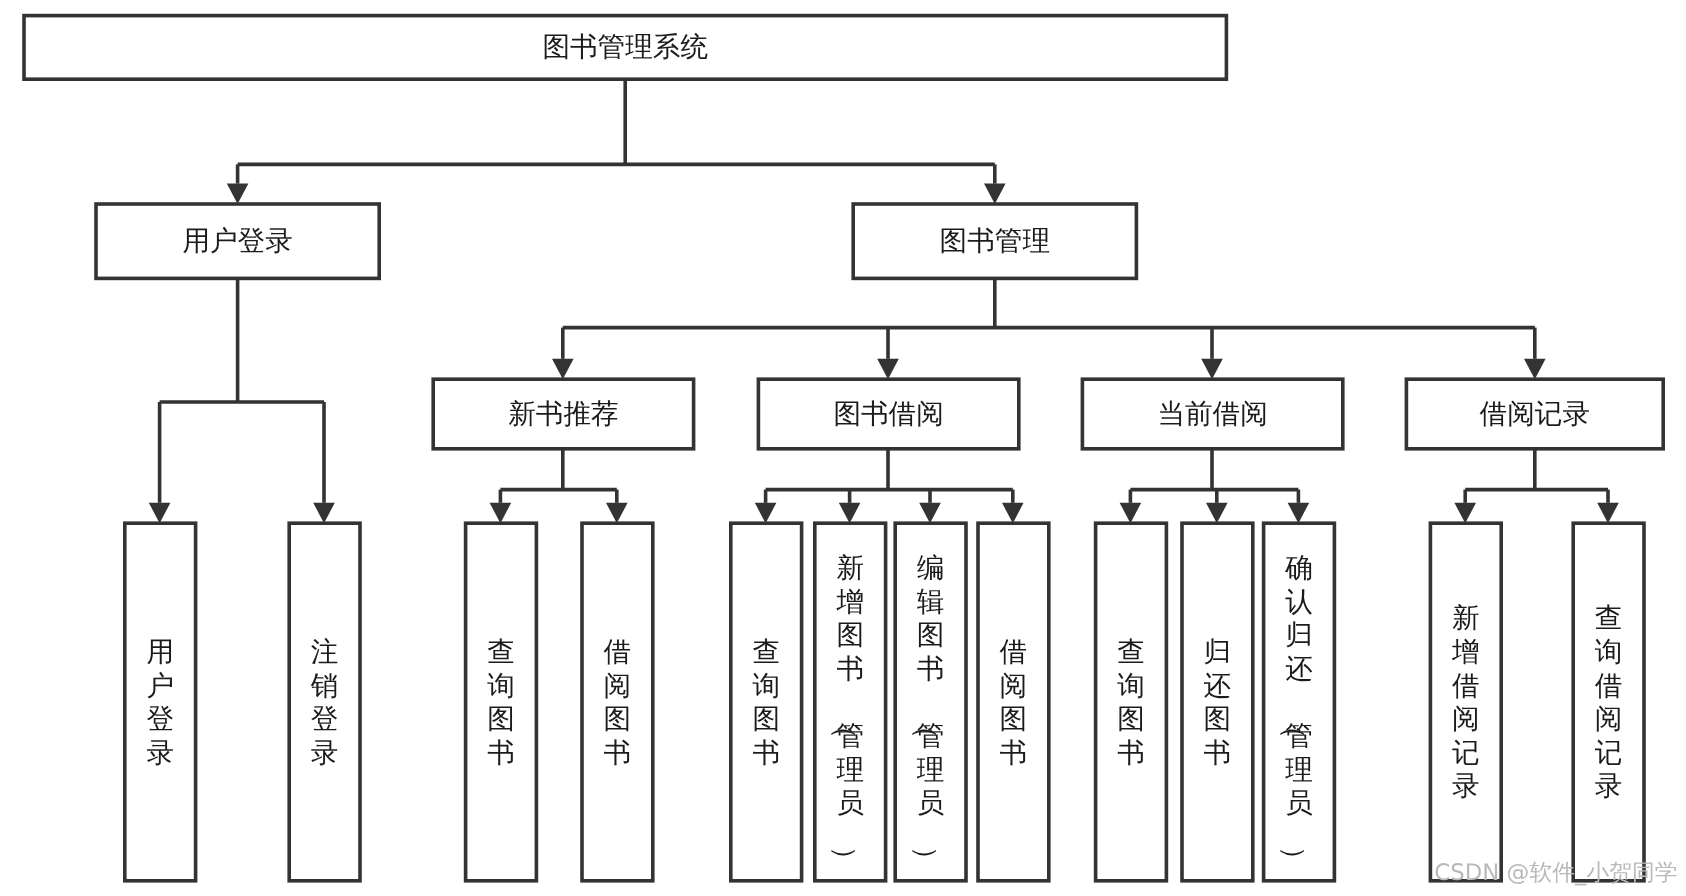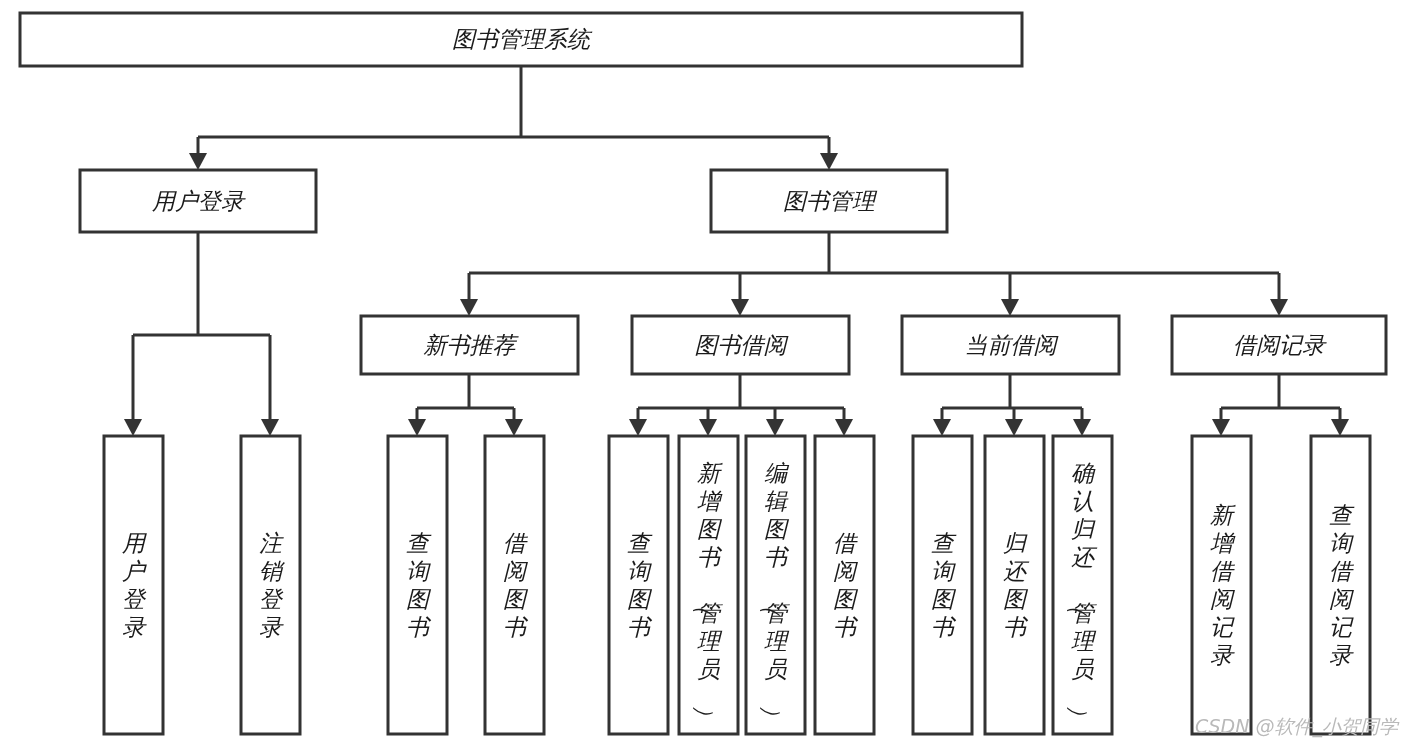--- a/index.html
+++ b/index.html
@@ -10,21 +10,20 @@
   }
   body {
     font-family: "DejaVu Sans", "Liberation Sans", sans-serif;
   }
   #diagram-root {
     position: relative;
     width: 1405px;
     height: 747px;
     background: #ffffff;
     overflow: hidden;
-    font-style: italic;
   }
   svg.diagram-canvas {
     position: absolute;
     top: 0;
     left: 0;
     width: 1405px;
     height: 747px;
     display: block;
   }
   .node-box {

